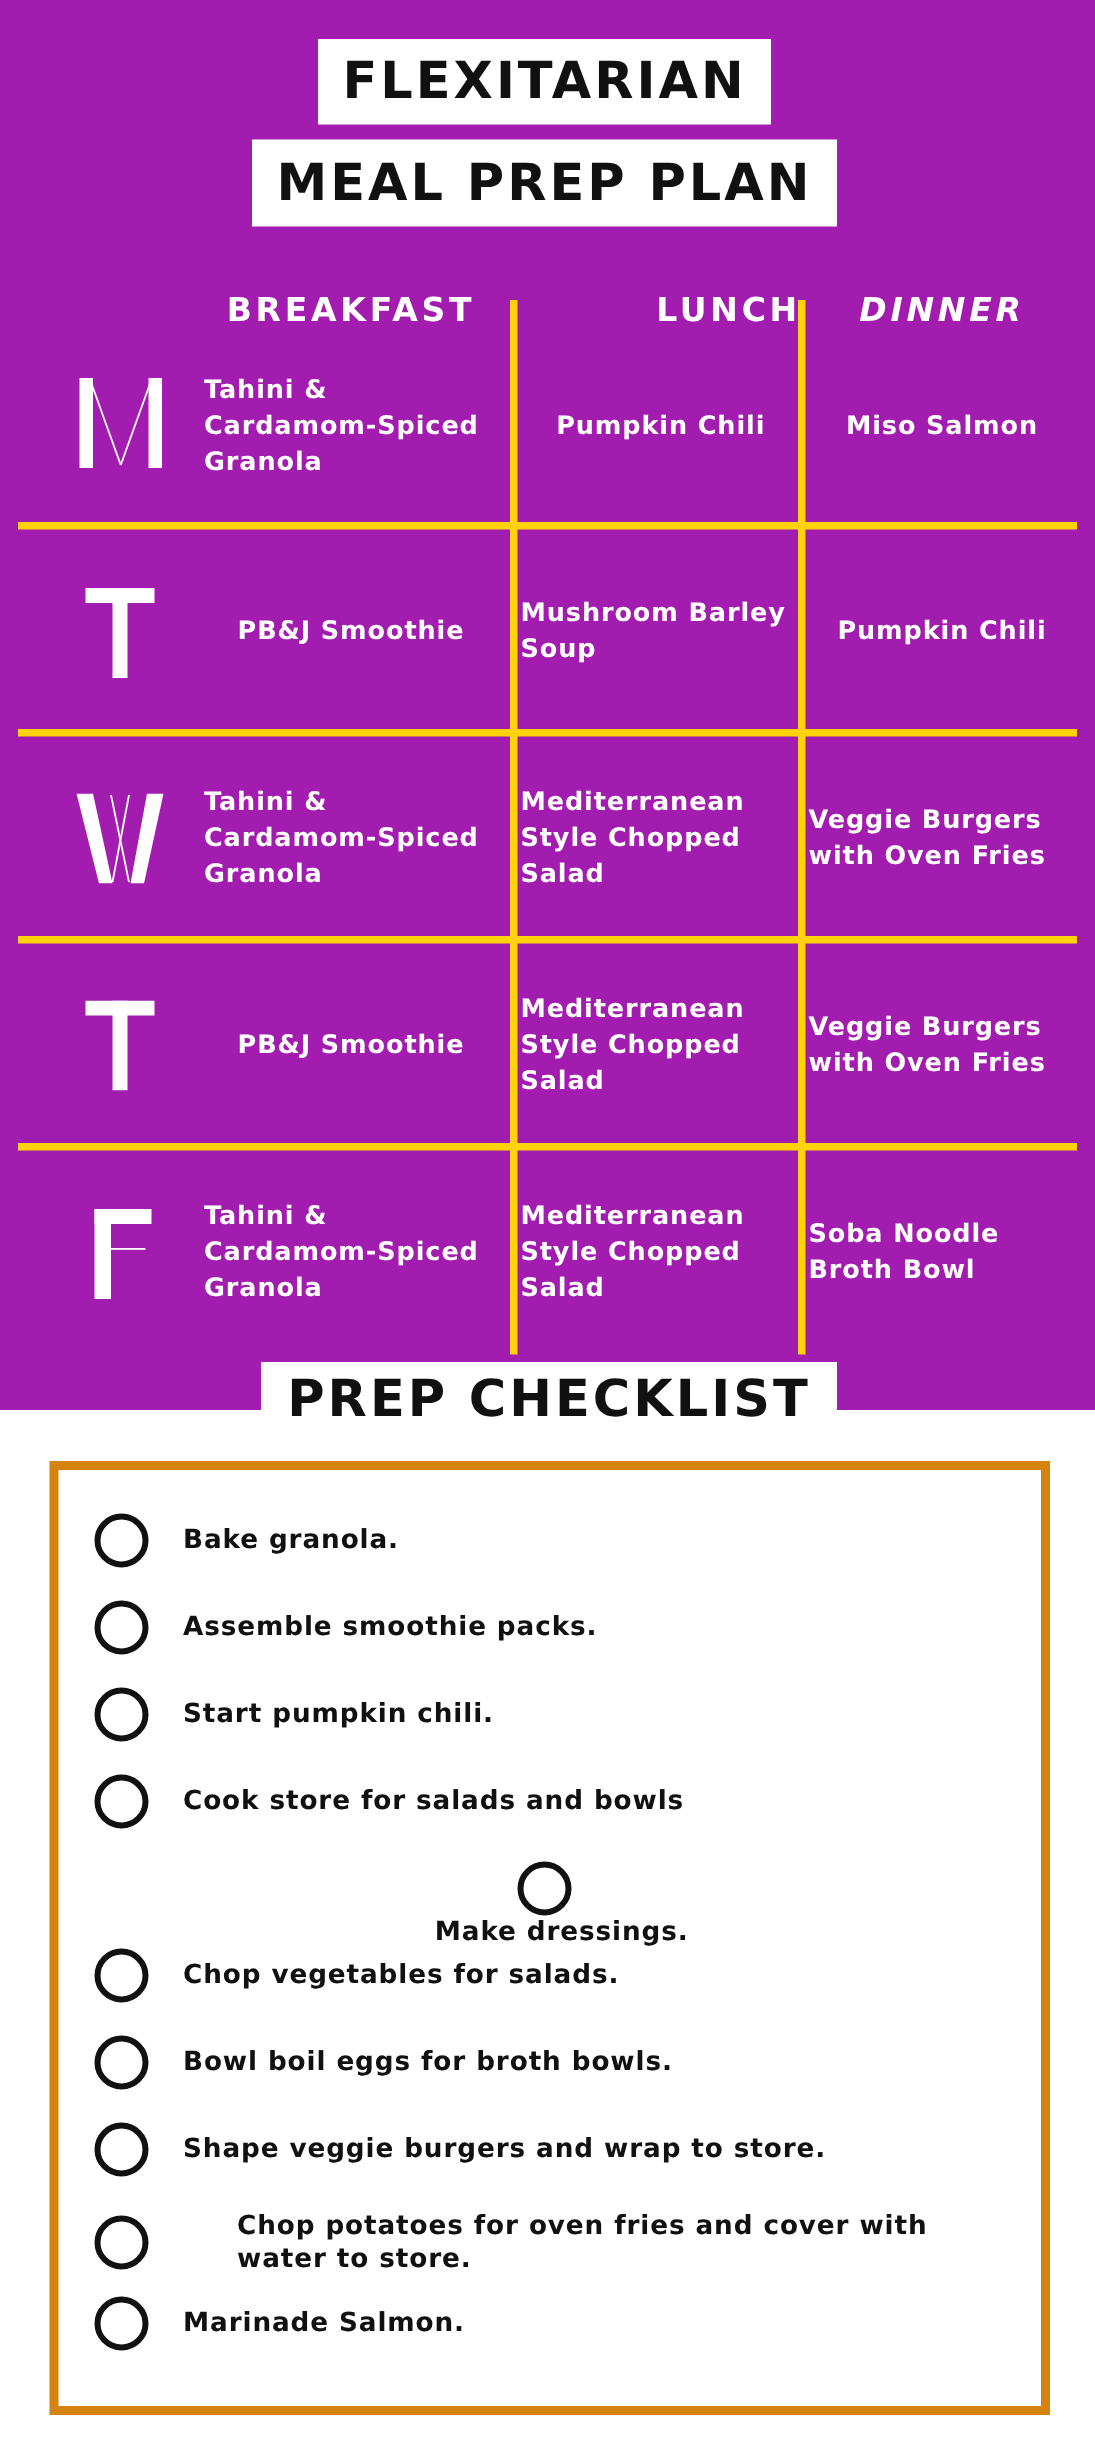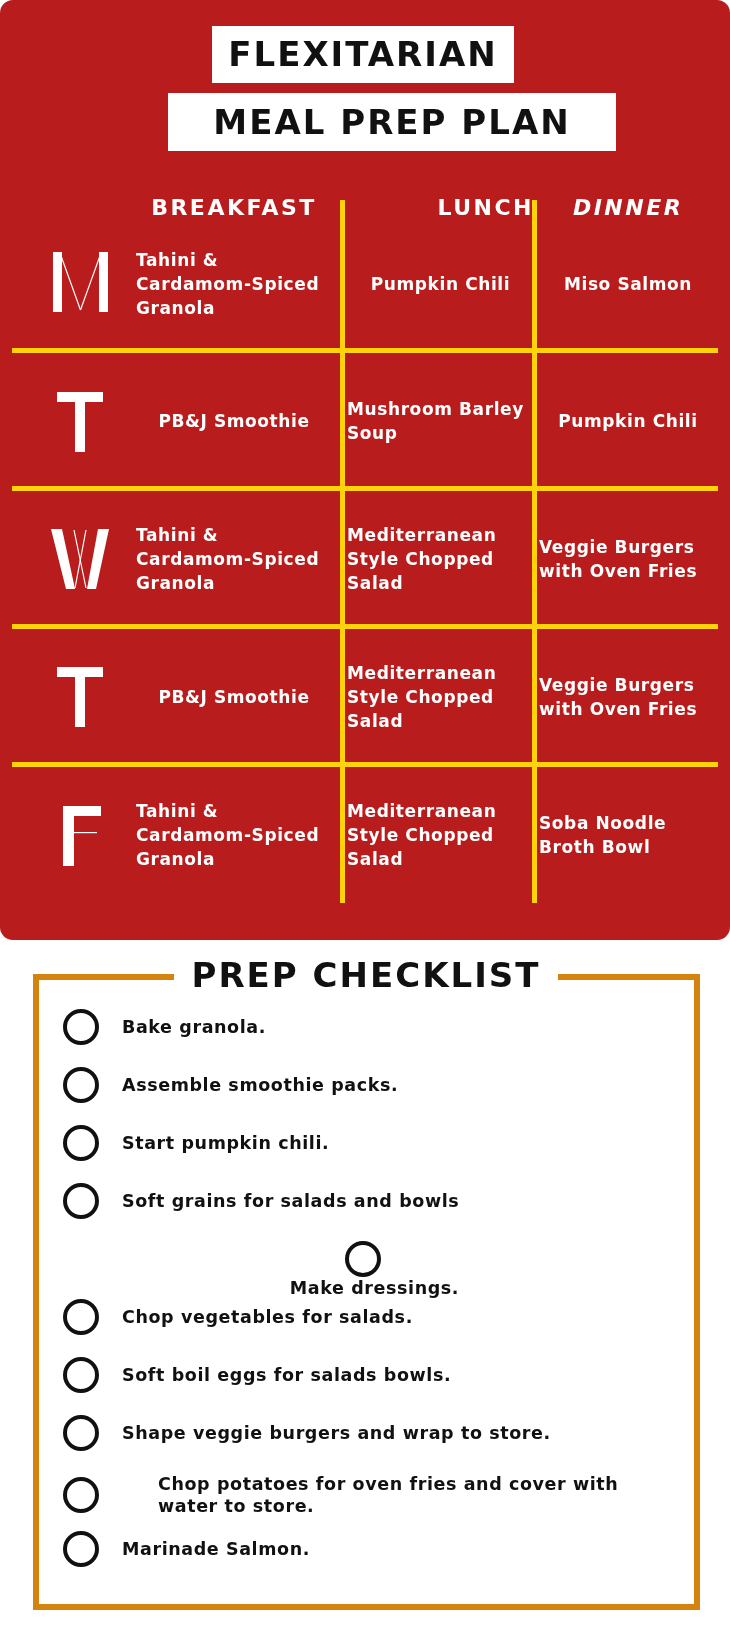--- a/index.html
+++ b/index.html
@@ -1,34 +1,34 @@
 <!DOCTYPE html>
 <html><head>
 <meta charset="utf-8">
 <style>
   * { box-sizing: border-box; margin: 0; padding: 0; }
   html, body { width: 730px; height: 1634px; background: #ffffff; overflow: hidden; }
   body { position: relative; font-family: "Liberation Sans", "DejaVu Sans", sans-serif; }
 
-  .top { position: absolute; left: 0; top: 0; width: 730px; height: 940px; background: #b91c1c; border-radius: 13px; }
+  .top { position: absolute; left: 0; top: 0; width: 730px; height: 940px; background: #a21caf; }
 
   .title-box { position: absolute; background: #ffffff; color: #111111; font-family: "DejaVu Sans", sans-serif; font-weight: bold; text-align: center; letter-spacing: 2px; }
   .title-1 { left: 212px; top: 26px; width: 302px; height: 57px; font-size: 34px; line-height: 57px; }
-  .title-2 { left: 168px; top: 93px; width: 448px; height: 58px; font-size: 34px; line-height: 58px; }
+  .title-2 { left: 168px; top: 93px; width: 390px; height: 58px; font-size: 34px; line-height: 58px; }
 
   .col-head { position: absolute; top: 193px; height: 30px; color: #ffffff; font-family: "DejaVu Sans", sans-serif; font-weight: bold; font-size: 22px; letter-spacing: 2.5px; text-align: center; line-height: 30px; }
 
   .vline { position: absolute; top: 200px; width: 5px; height: 703px; background: #FFD20A; }
   .hline { position: absolute; left: 12px; width: 706px; height: 5px; background: #FFD20A; }
 
   .day { position: absolute; left: 40px; width: 80px; height: 60px; }
   .cell { position: absolute; color: #ffffff; font-family: "DejaVu Sans", sans-serif; font-weight: bold; font-size: 17px; line-height: 24px; letter-spacing: 0.6px; text-align: left; display: flex; align-items: center; justify-content: center; }
 
   .checklist-box { position: absolute; left: 33px; top: 974px; width: 667px; height: 636px; border: 6px solid #D4830F; }
-  .checklist-title { position: absolute; left: 174px; top: 950px; width: 384px; height: 50px; background: #ffffff; color: #111111; font-family: "DejaVu Sans", sans-serif; font-weight: bold; font-size: 34px; letter-spacing: 2px; text-align: center; line-height: 50px; }
+  .checklist-title { position: absolute; left: 174px; top: 908px; width: 384px; height: 50px; background: #ffffff; color: #111111; font-family: "DejaVu Sans", sans-serif; font-weight: bold; font-size: 34px; letter-spacing: 2px; text-align: center; line-height: 50px; }
 
   .item { position: absolute; left: 63px; width: 600px; display: flex; align-items: center; }
   .circle { width: 36px; height: 36px; border: 4px solid #111111; border-radius: 50%; flex: 0 0 36px; background: #fff; cursor: pointer; }
   .item-text { margin-left: 23px; color: #111111; font-family: "DejaVu Sans", sans-serif; font-weight: bold; font-size: 17.5px; letter-spacing: 0.6px; line-height: 22px; }
 </style>
 </head>
 <body>
 
 <div class="top">
 
@@ -113,33 +113,33 @@
 <div class="item" style="top:1067px;">
   <span class="circle"></span>
   <span class="item-text">Assemble smoothie packs.</span>
 </div>
 <div class="item" style="top:1125px;">
   <span class="circle"></span>
   <span class="item-text">Start pumpkin chili.</span>
 </div>
 <div class="item" style="top:1183px;">
   <span class="circle"></span>
-  <span class="item-text">Soft grains for salads and bowls</span>
+  <span class="item-text">Cook store for salads and bowls</span>
 </div>
 <div class="item" style="top:1241px;flex-direction:column;">
   <span class="circle"></span>
   <span class="item-text">Make dressings.</span>
 </div>
 <div class="item" style="top:1299px;">
   <span class="circle"></span>
   <span class="item-text">Chop vegetables for salads.</span>
 </div>
 <div class="item" style="top:1357px;">
   <span class="circle"></span>
-  <span class="item-text">Soft boil eggs for salads bowls.</span>
+  <span class="item-text">Bowl boil eggs for broth bowls.</span>
 </div>
 <div class="item" style="top:1415px;text-align:right;">
   <span class="circle"></span>
   <span class="item-text">Shape veggie burgers and wrap to store.</span>
 </div>
 <div class="item" style="top:1473px;gap:36px;">
   <span class="circle"></span>
   <span class="item-text" style="width:470px;">Chop potatoes for oven fries and cover with water to store.</span>
 </div>
 <div class="item" style="top:1531px;">

